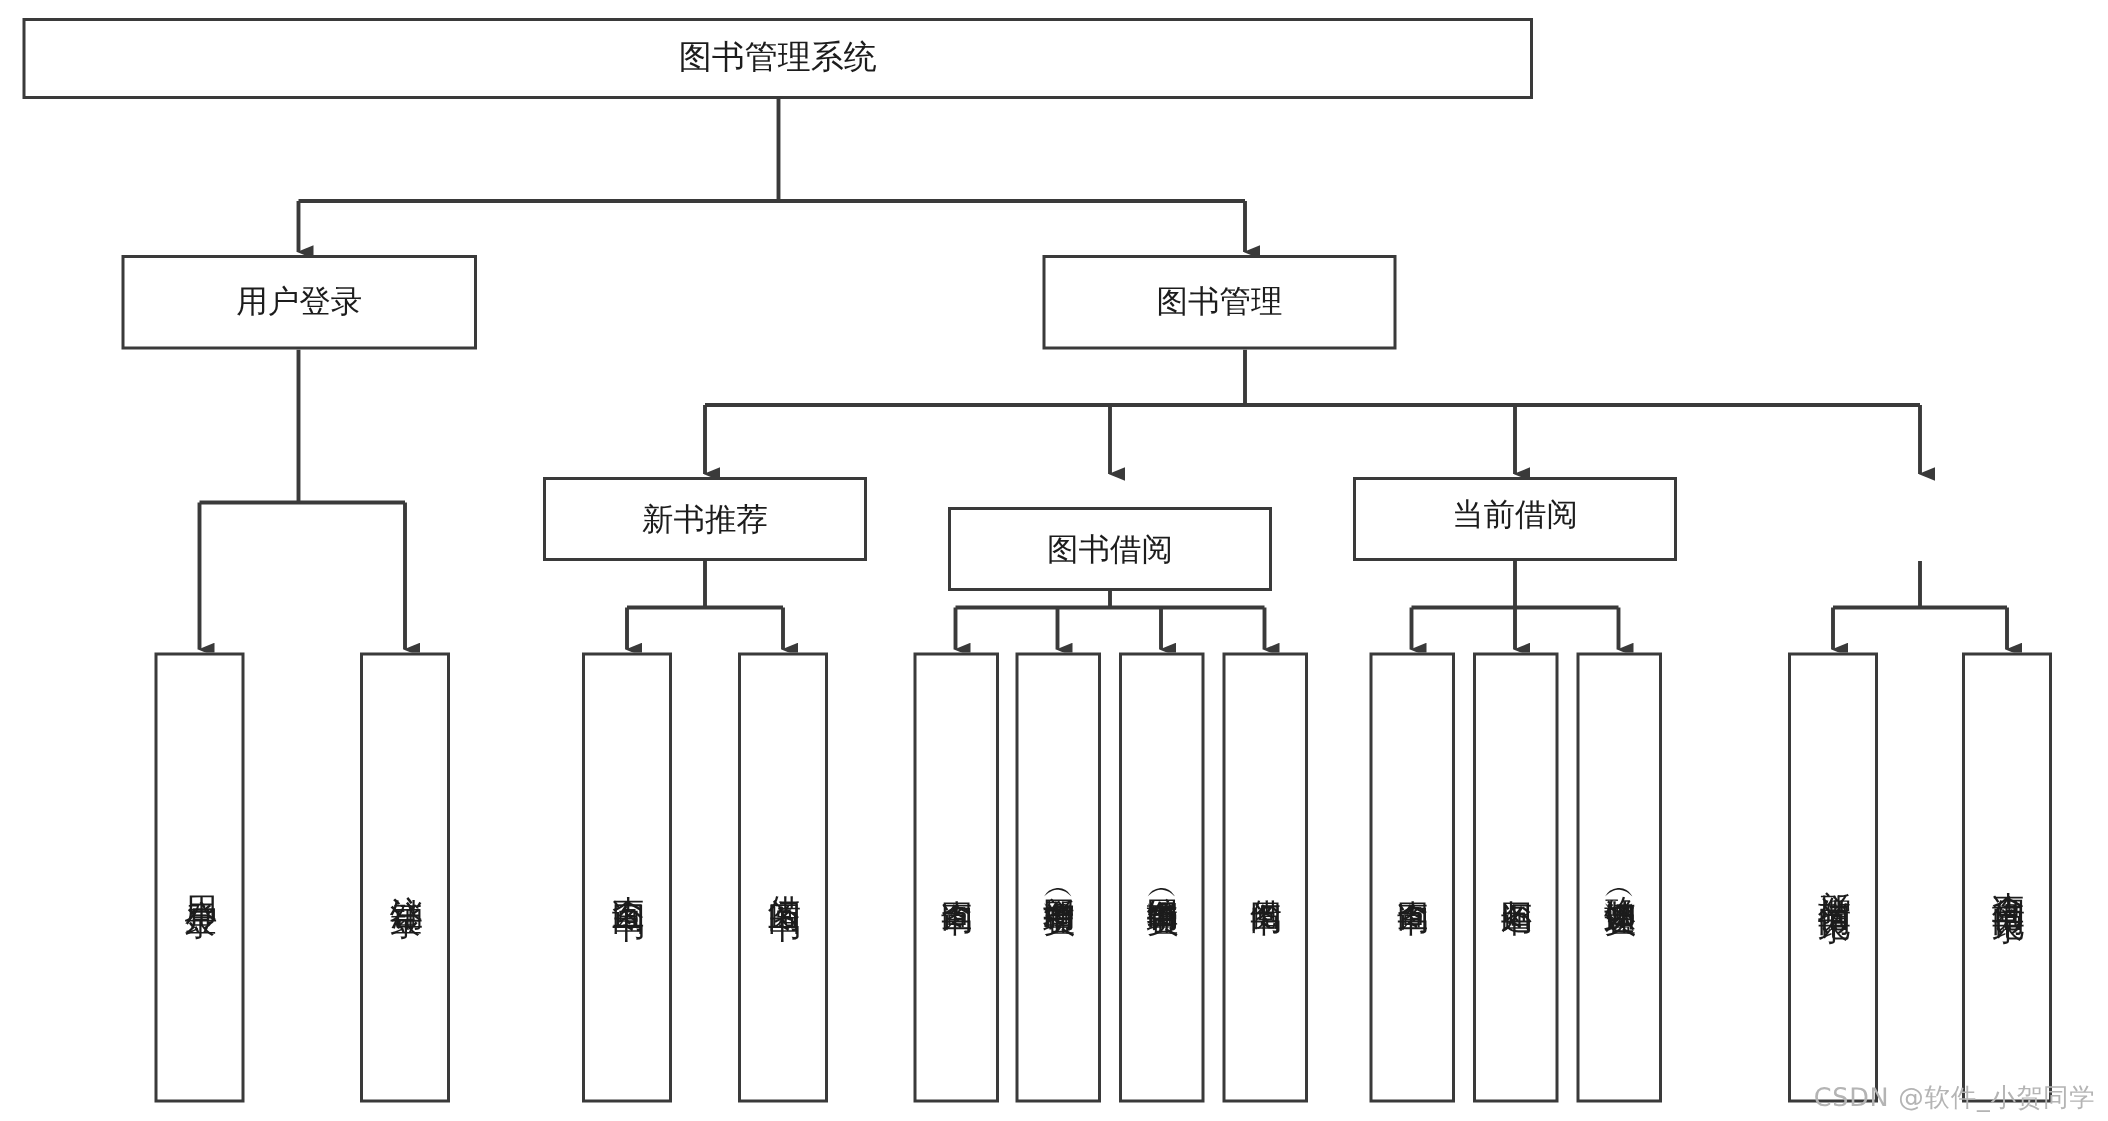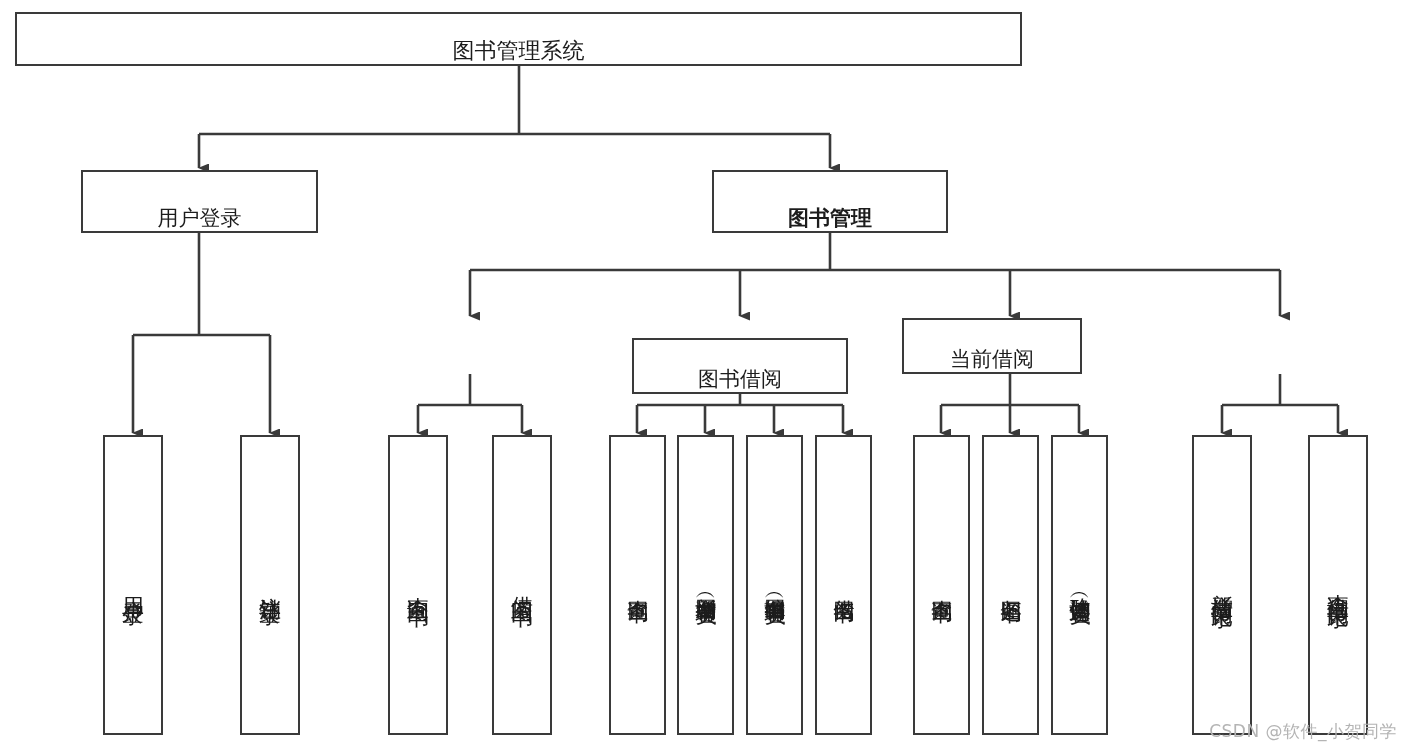--- a/index.html
+++ b/index.html
@@ -25,21 +25,21 @@
     width: 1405px;
     height: 747px;
     pointer-events: none;
   }
   .node {
     position: absolute;
     box-sizing: border-box;
     background: #ffffff;
     border: 2px solid #3a3a3a;
     display: flex;
-    align-items: flex-end;
+    align-items: center;
     justify-content: center;
     color: #1c1c1c;
     z-index: 2;
   }
   .node .label {
     display: block;
     text-align: center;
     line-height: 1.18;
     white-space: nowrap;
   }
@@ -135,28 +135,31 @@
     </g>
   </svg>
 
   <div class="node horiz root" style="left:15px; top:12px; width:1007px; height:54px;">
     <span class="label">图书管理系统</span>
   </div>
 
   <div class="node horiz" style="left:81px; top:170px; width:237px; height:63px;">
     <span class="label">用户登录</span>
   </div>
-  <div class="node horiz" style="left:712px; top:170px; width:236px; height:63px;font-weight:bold;">
+  <div class="node horiz" style="left:695px; top:170px; width:236px; height:63px;">
     <span class="label">图书管理</span>
   </div>
 
+  <div class="node horiz" style="left:362px; top:318px; width:216px; height:56px;">
+    <span class="label">新书推荐</span>
+  </div>
   <div class="node horiz" style="left:632px; top:318px; width:216px; height:56px;margin-top:20px;">
     <span class="label">图书借阅</span>
   </div>
-  <div class="node horiz" style="left:902px; top:318px; width:180px; height:56px;">
+  <div class="node horiz" style="left:902px; top:318px; width:216px; height:56px;font-family:Liberation Mono, monospace;">
     <span class="label">当前借阅</span>
   </div>
 
   <div class="node vert" style="left:103px; top:435px; width:60px; height:300px;">
     <span class="label">用户登录</span>
   </div>
   <div class="node vert" style="left:240px; top:435px; width:60px; height:300px;">
     <span class="label">注销登录</span>
   </div>
 

